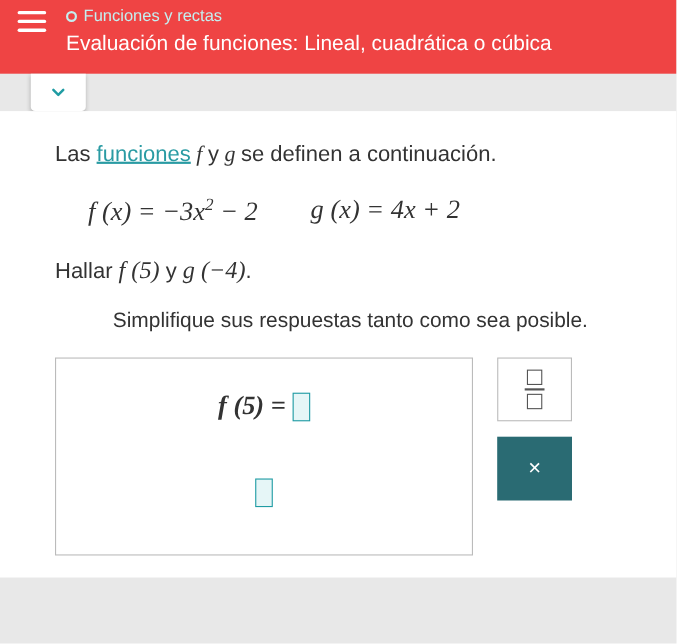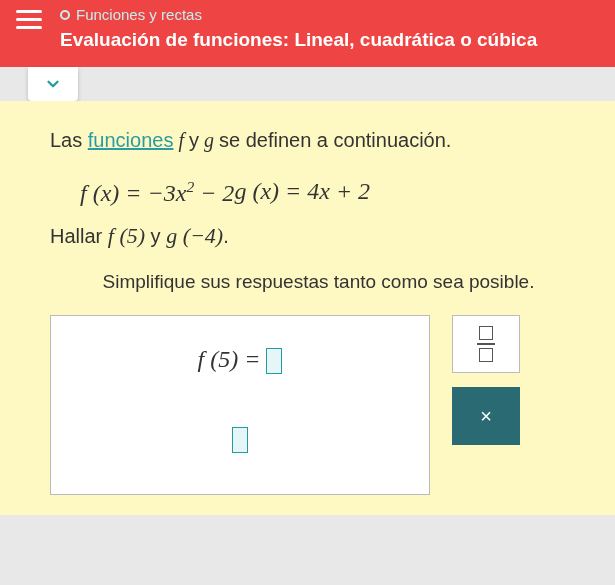--- a/index.html
+++ b/index.html
@@ -39,56 +39,57 @@
       align-items: center;
       gap: 6px;
       margin-bottom: 6px;
     }
     .breadcrumb-dot {
       width: 10px; height: 10px; border-radius: 50%;
       border: 2px solid #c4eff0;
     }
     .page-title {
       font-size: 19px;
-      font-weight: bold;
+      font-weight: normal;
       color: #fff;
     }
     .dropdown-tab {
       background: #fff;
       width: 50px;
       height: 34px;
       margin-left: 28px;
       display: flex;
       align-items: center;
       justify-content: center;
       border-radius: 0 0 4px 4px;
       box-shadow: 0 2px 4px rgba(0,0,0,0.2);
       cursor: pointer;
     }
     .chevron-down {
       width: 18px; height: 18px;
     }
     .content {
-      background: #fef9c3;
+      background: #ffffff;
       padding: 28px 28px 20px 50px;
       color: #333;
     }
     .intro {
       font-size: 20px;
       margin-bottom: 26px;
     }
     .link-term {
       color: #2a9ba3;
       text-decoration: underline;
     }
     .italic { font-style: italic; font-family: 'Times New Roman', serif; }
     .equations {
       display: flex;
+      gap: 48px;
       margin-left: 30px;
-      margin-bottom: 16px;
+      margin-bottom: 26px;
       font-family: 'Times New Roman', serif;
       font-size: 24px;
     }
     .equations sup { font-size: 0.65em; vertical-align: super; }
     .prompt {
       font-size: 20px;
       margin-bottom: 22px;
       font-family: Arial, sans-serif;
     }
     .prompt .italic { font-size: 22px; }
@@ -107,21 +108,21 @@
       background: #fff;
       width: 380px;
       min-height: 180px;
       padding: 30px 20px;
       display: flex;
       flex-direction: column;
       gap: 50px;
       font-family: 'Times New Roman', serif;
       font-size: 24px;
     }
-    .answer-row { text-align: center; }
+    .answer-row { text-align: center; font-weight: bold; }
     .input-slot {
       display: inline-block;
       width: 16px; height: 26px;
       border: 1px solid #209ca3;
       background: #e6f6f7;
       vertical-align: middle;
     }
     .tool-col {
       display: flex;
       flex-direction: column;

